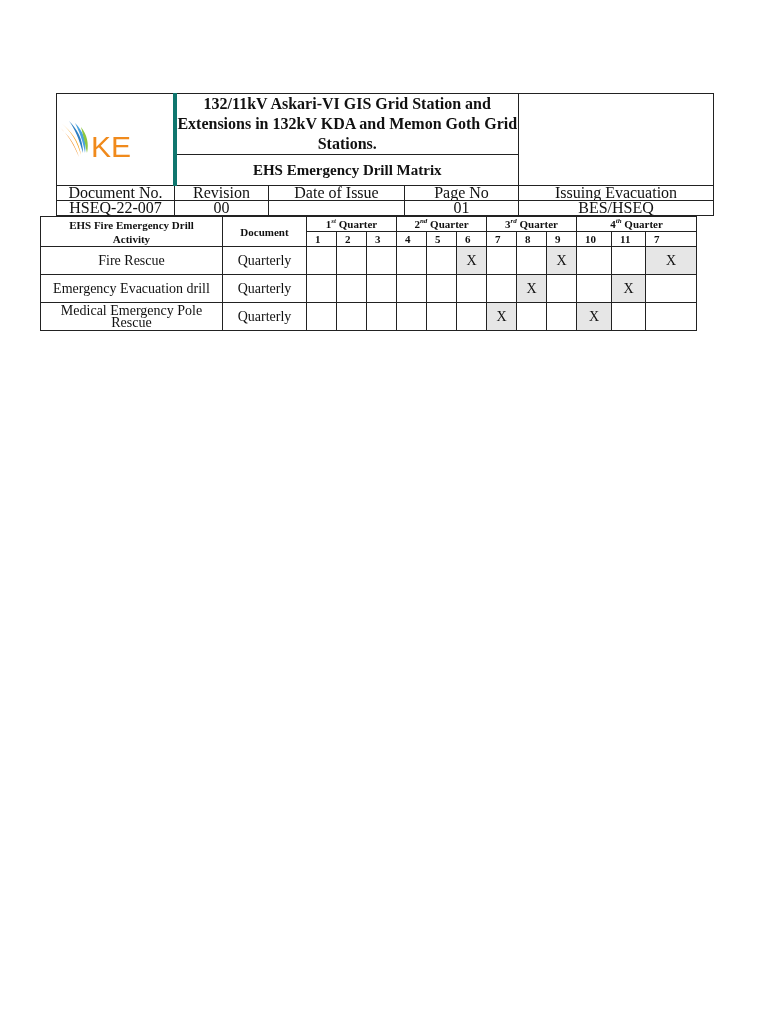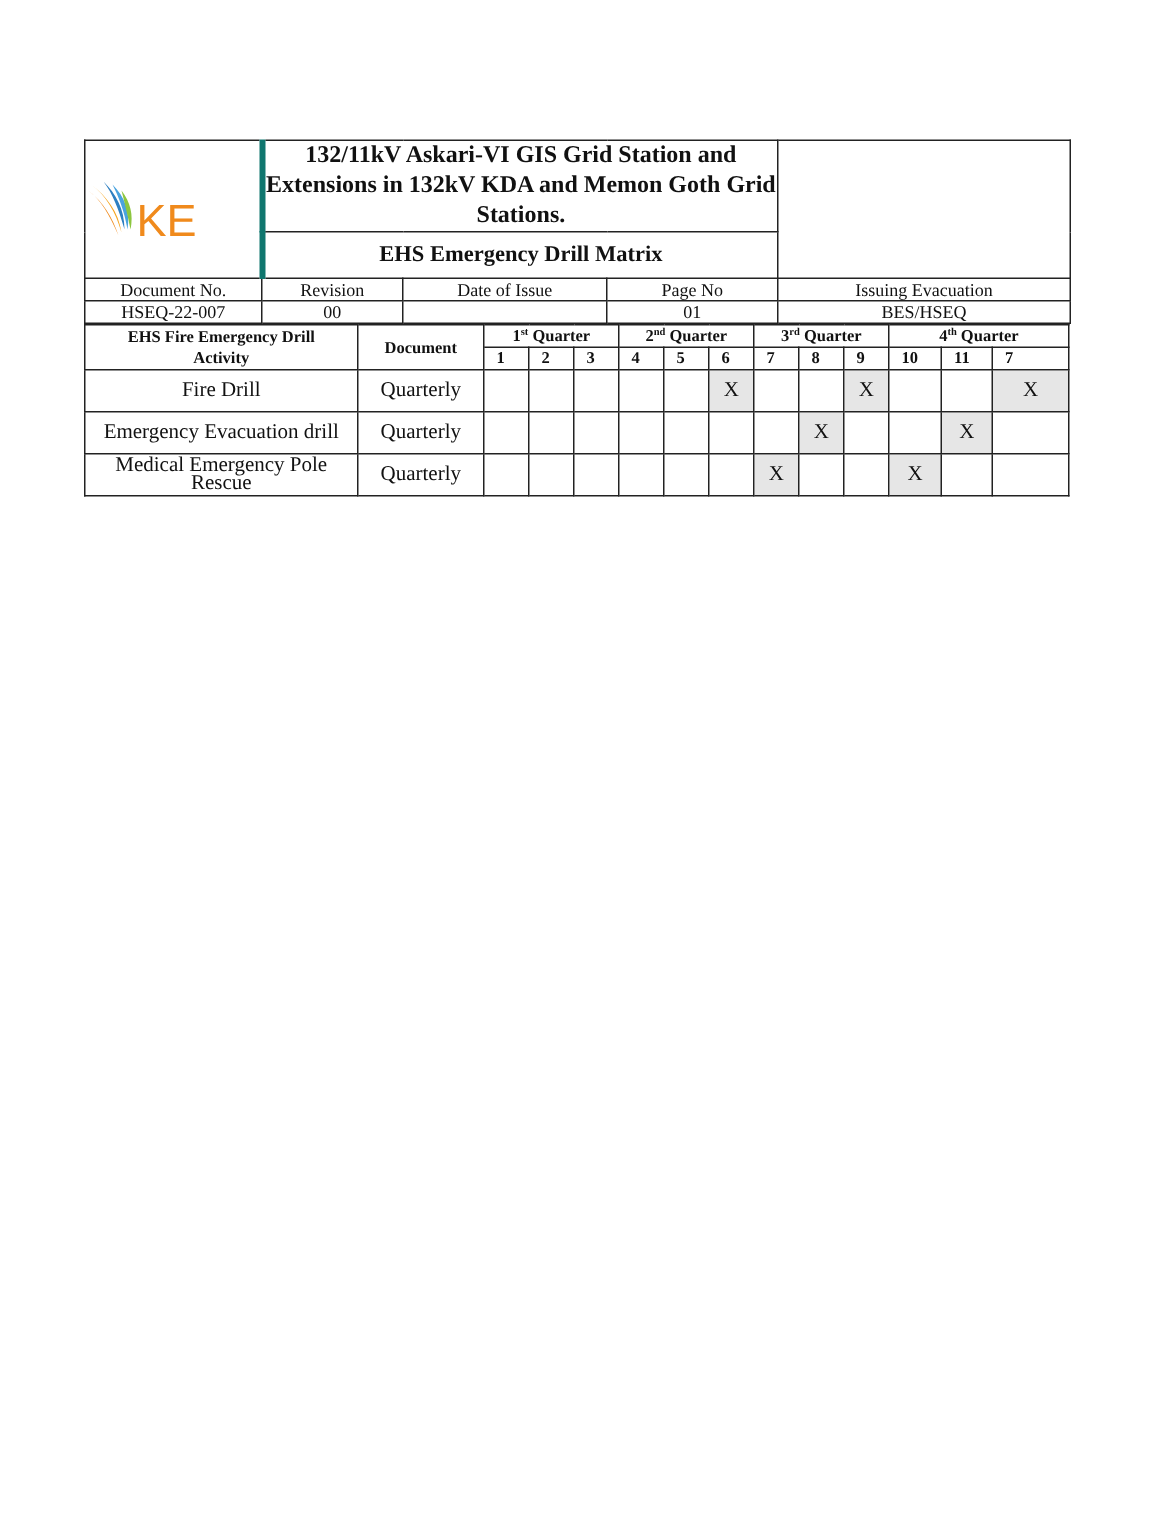--- a/index.html
+++ b/index.html
@@ -3,29 +3,29 @@
 <meta charset="utf-8">
 <style>
   html, body { margin:0; padding:0; background:#ffffff; }
   body { width:768px; height:1024px; position:relative; overflow:hidden;
          font-family:"Liberation Serif","DejaVu Serif",serif; color:#111; }
   table { border-collapse:collapse; position:absolute; table-layout:fixed; }
   td { border:1px solid #222; padding:0; text-align:center; vertical-align:middle; overflow:hidden; }
   #hdr { left:56px; top:93px; width:657px; }
   .t1 { font-weight:bold; font-size:16px; line-height:20px; }
   .t2 { font-weight:bold; font-size:15px; }
-  .info td { font-size:12px; line-height:14px; height:14px;margin-top:13px; }
-  #mx { left:56px; top:216px; width:657px; }
+  .info td { font-size:16px; line-height:14px; height:14px;margin-top:13px; }
+  #mx { left:40px; top:216px; width:657px; }
   #mx .h td { font-weight:bold; font-size:11px; line-height:14px; }
   #mx .mon td { text-align:left; padding-left:8px; height:14px; }
   #mx .q td { height:14px; }
   #mx .r td { height:27px; font-size:14px; }
   #mx .act { font-size:14px; line-height:12px; }
   .xc { background:#e6e6e6; }
-  sup { font-size:7px; vertical-align:top; line-height:8px; }
+  sup { font-size:7px; vertical-align:top; line-height:8px;font-style:italic; }
   .logo { position:relative; width:98px; height:41px; }
 </style>
 </head>
 <body>
 
 <table id="hdr">
   <colgroup>
     <col style="width:118px">
       <col style="width:94px">
       <col style="width:136px">
@@ -106,21 +106,21 @@
     <td>5</td>
     <td>6</td>
     <td>7</td>
     <td>8</td>
     <td>9</td>
     <td>10</td>
     <td>11</td>
     <td>7</td>
   </tr>
   <tr class="r">
-    <td class="act">Fire Drill</td>
+    <td class="act">Fire Rescue</td>
     <td>Quarterly</td>
     <td></td>
     <td></td>
     <td></td>
     <td></td>
     <td></td>
     <td class="xc">X</td>
     <td></td>
     <td></td>
     <td class="xc">X</td>

